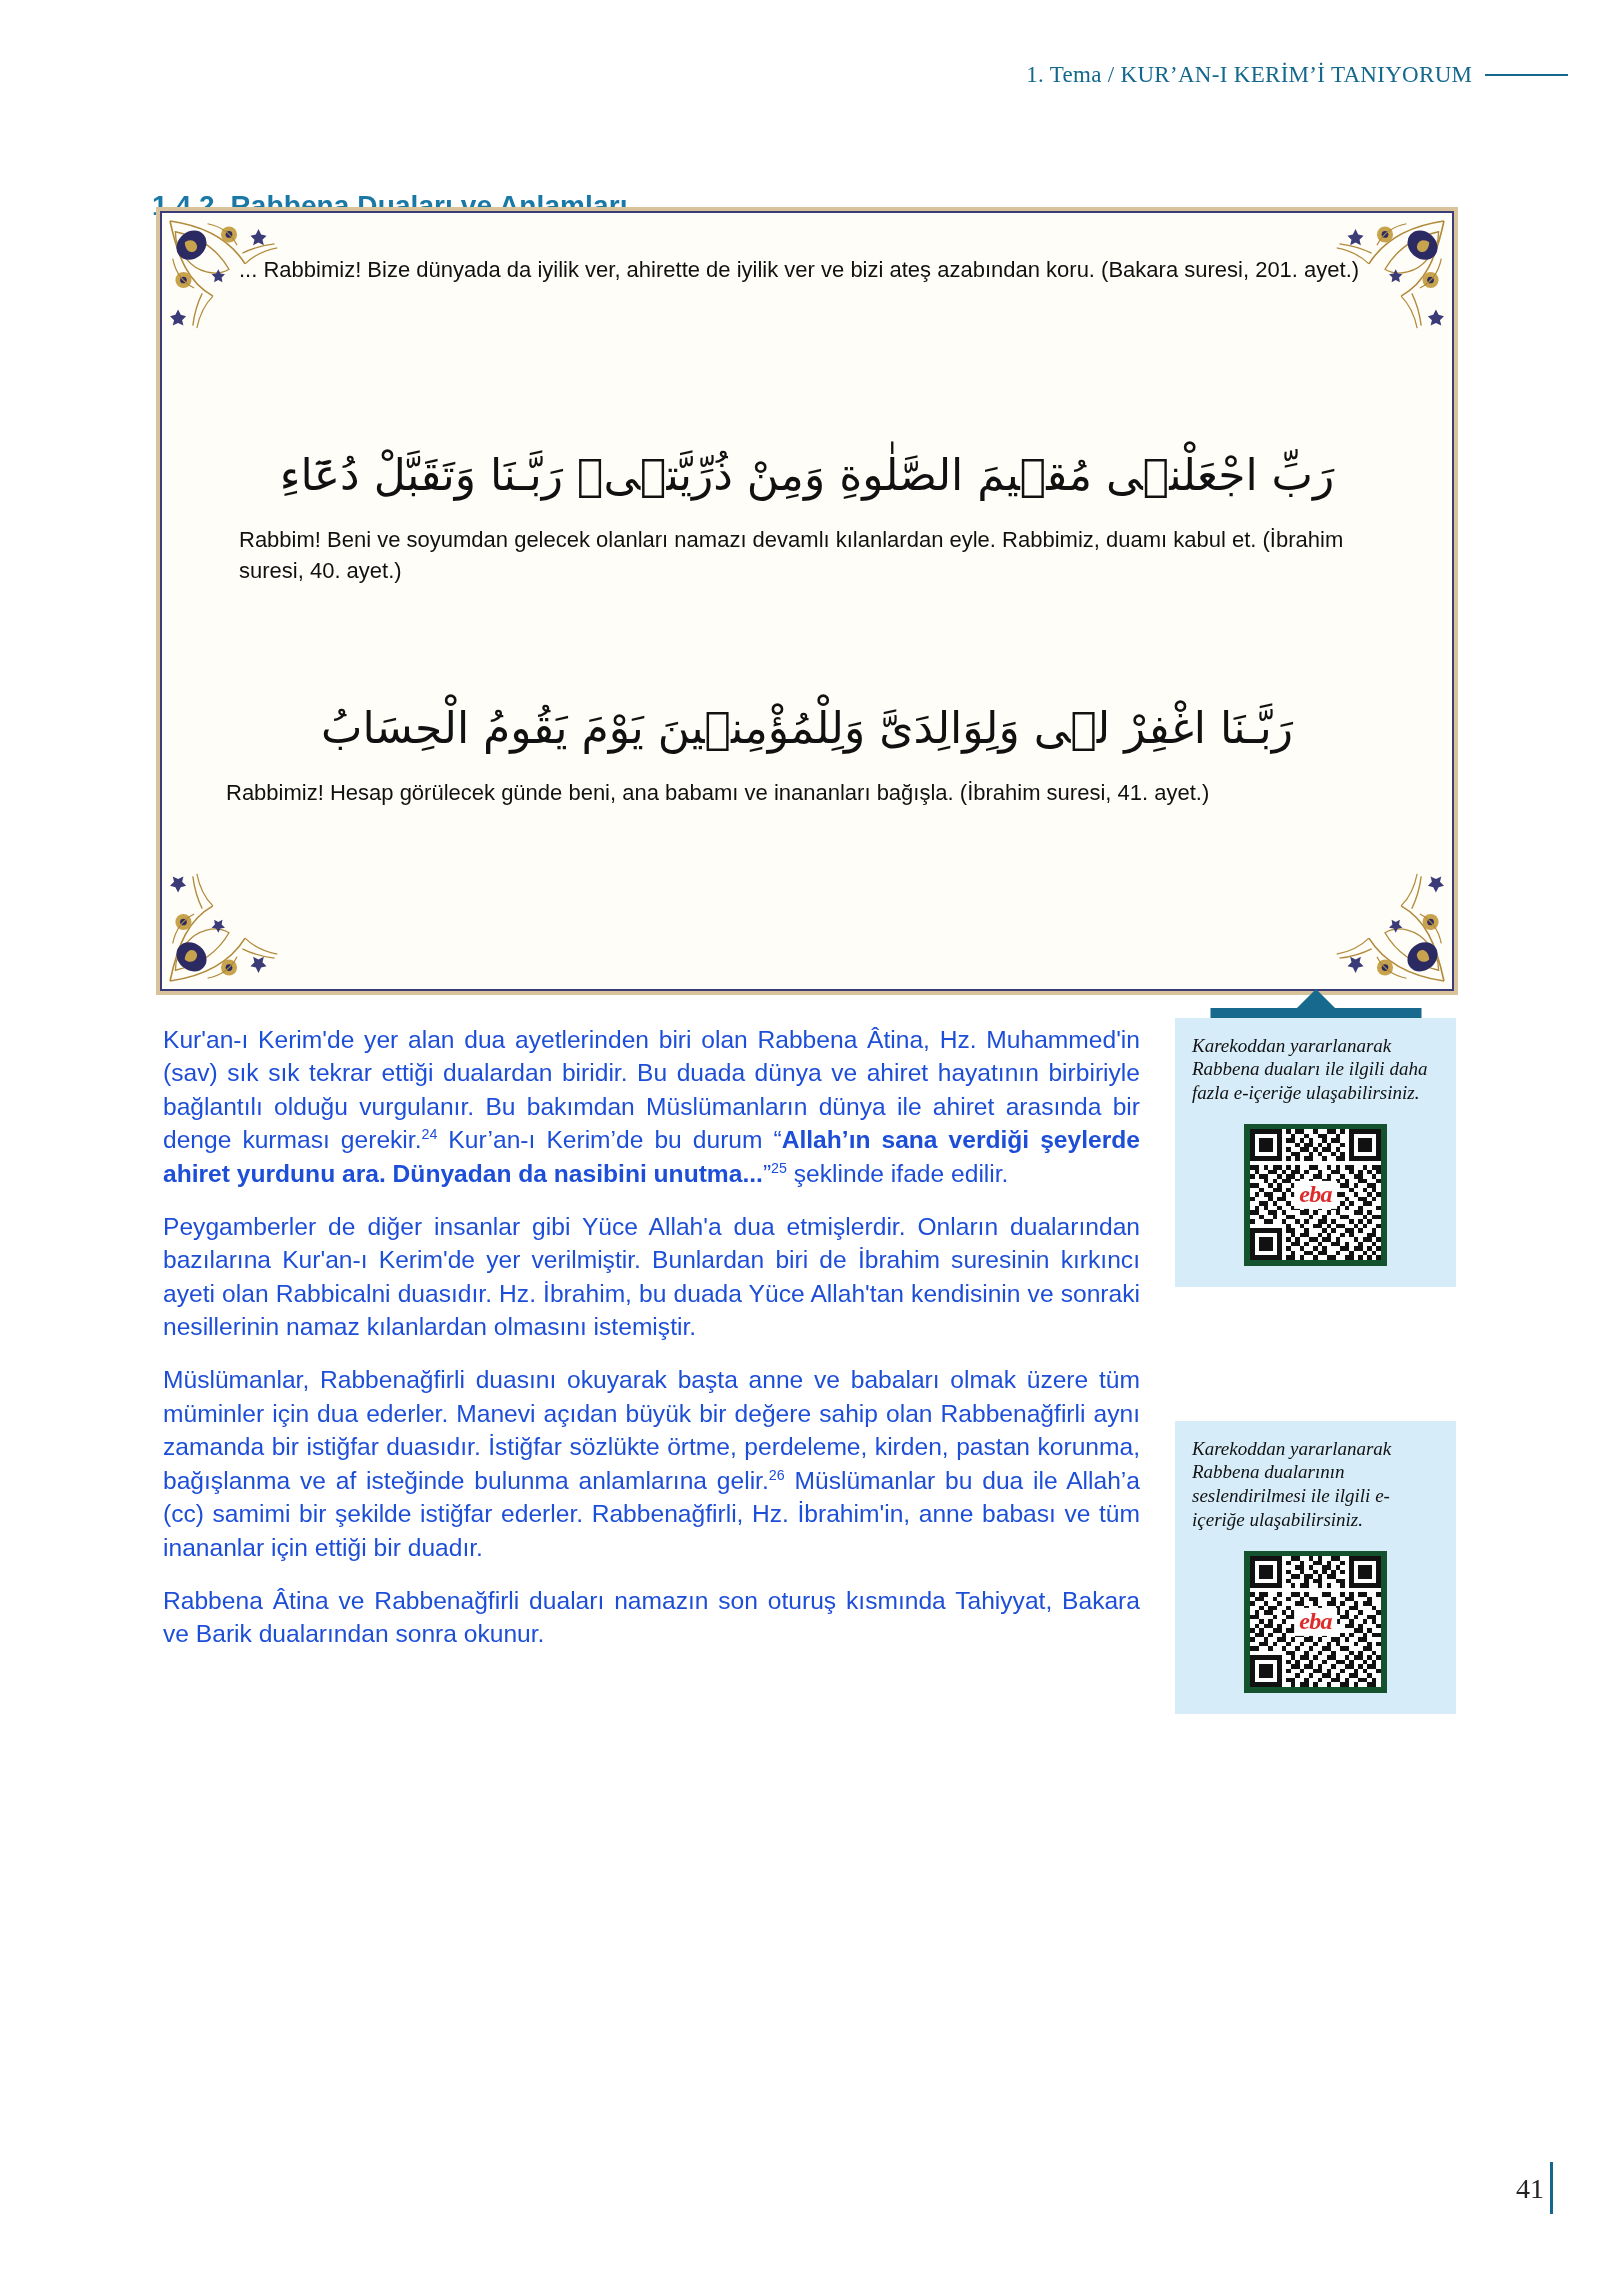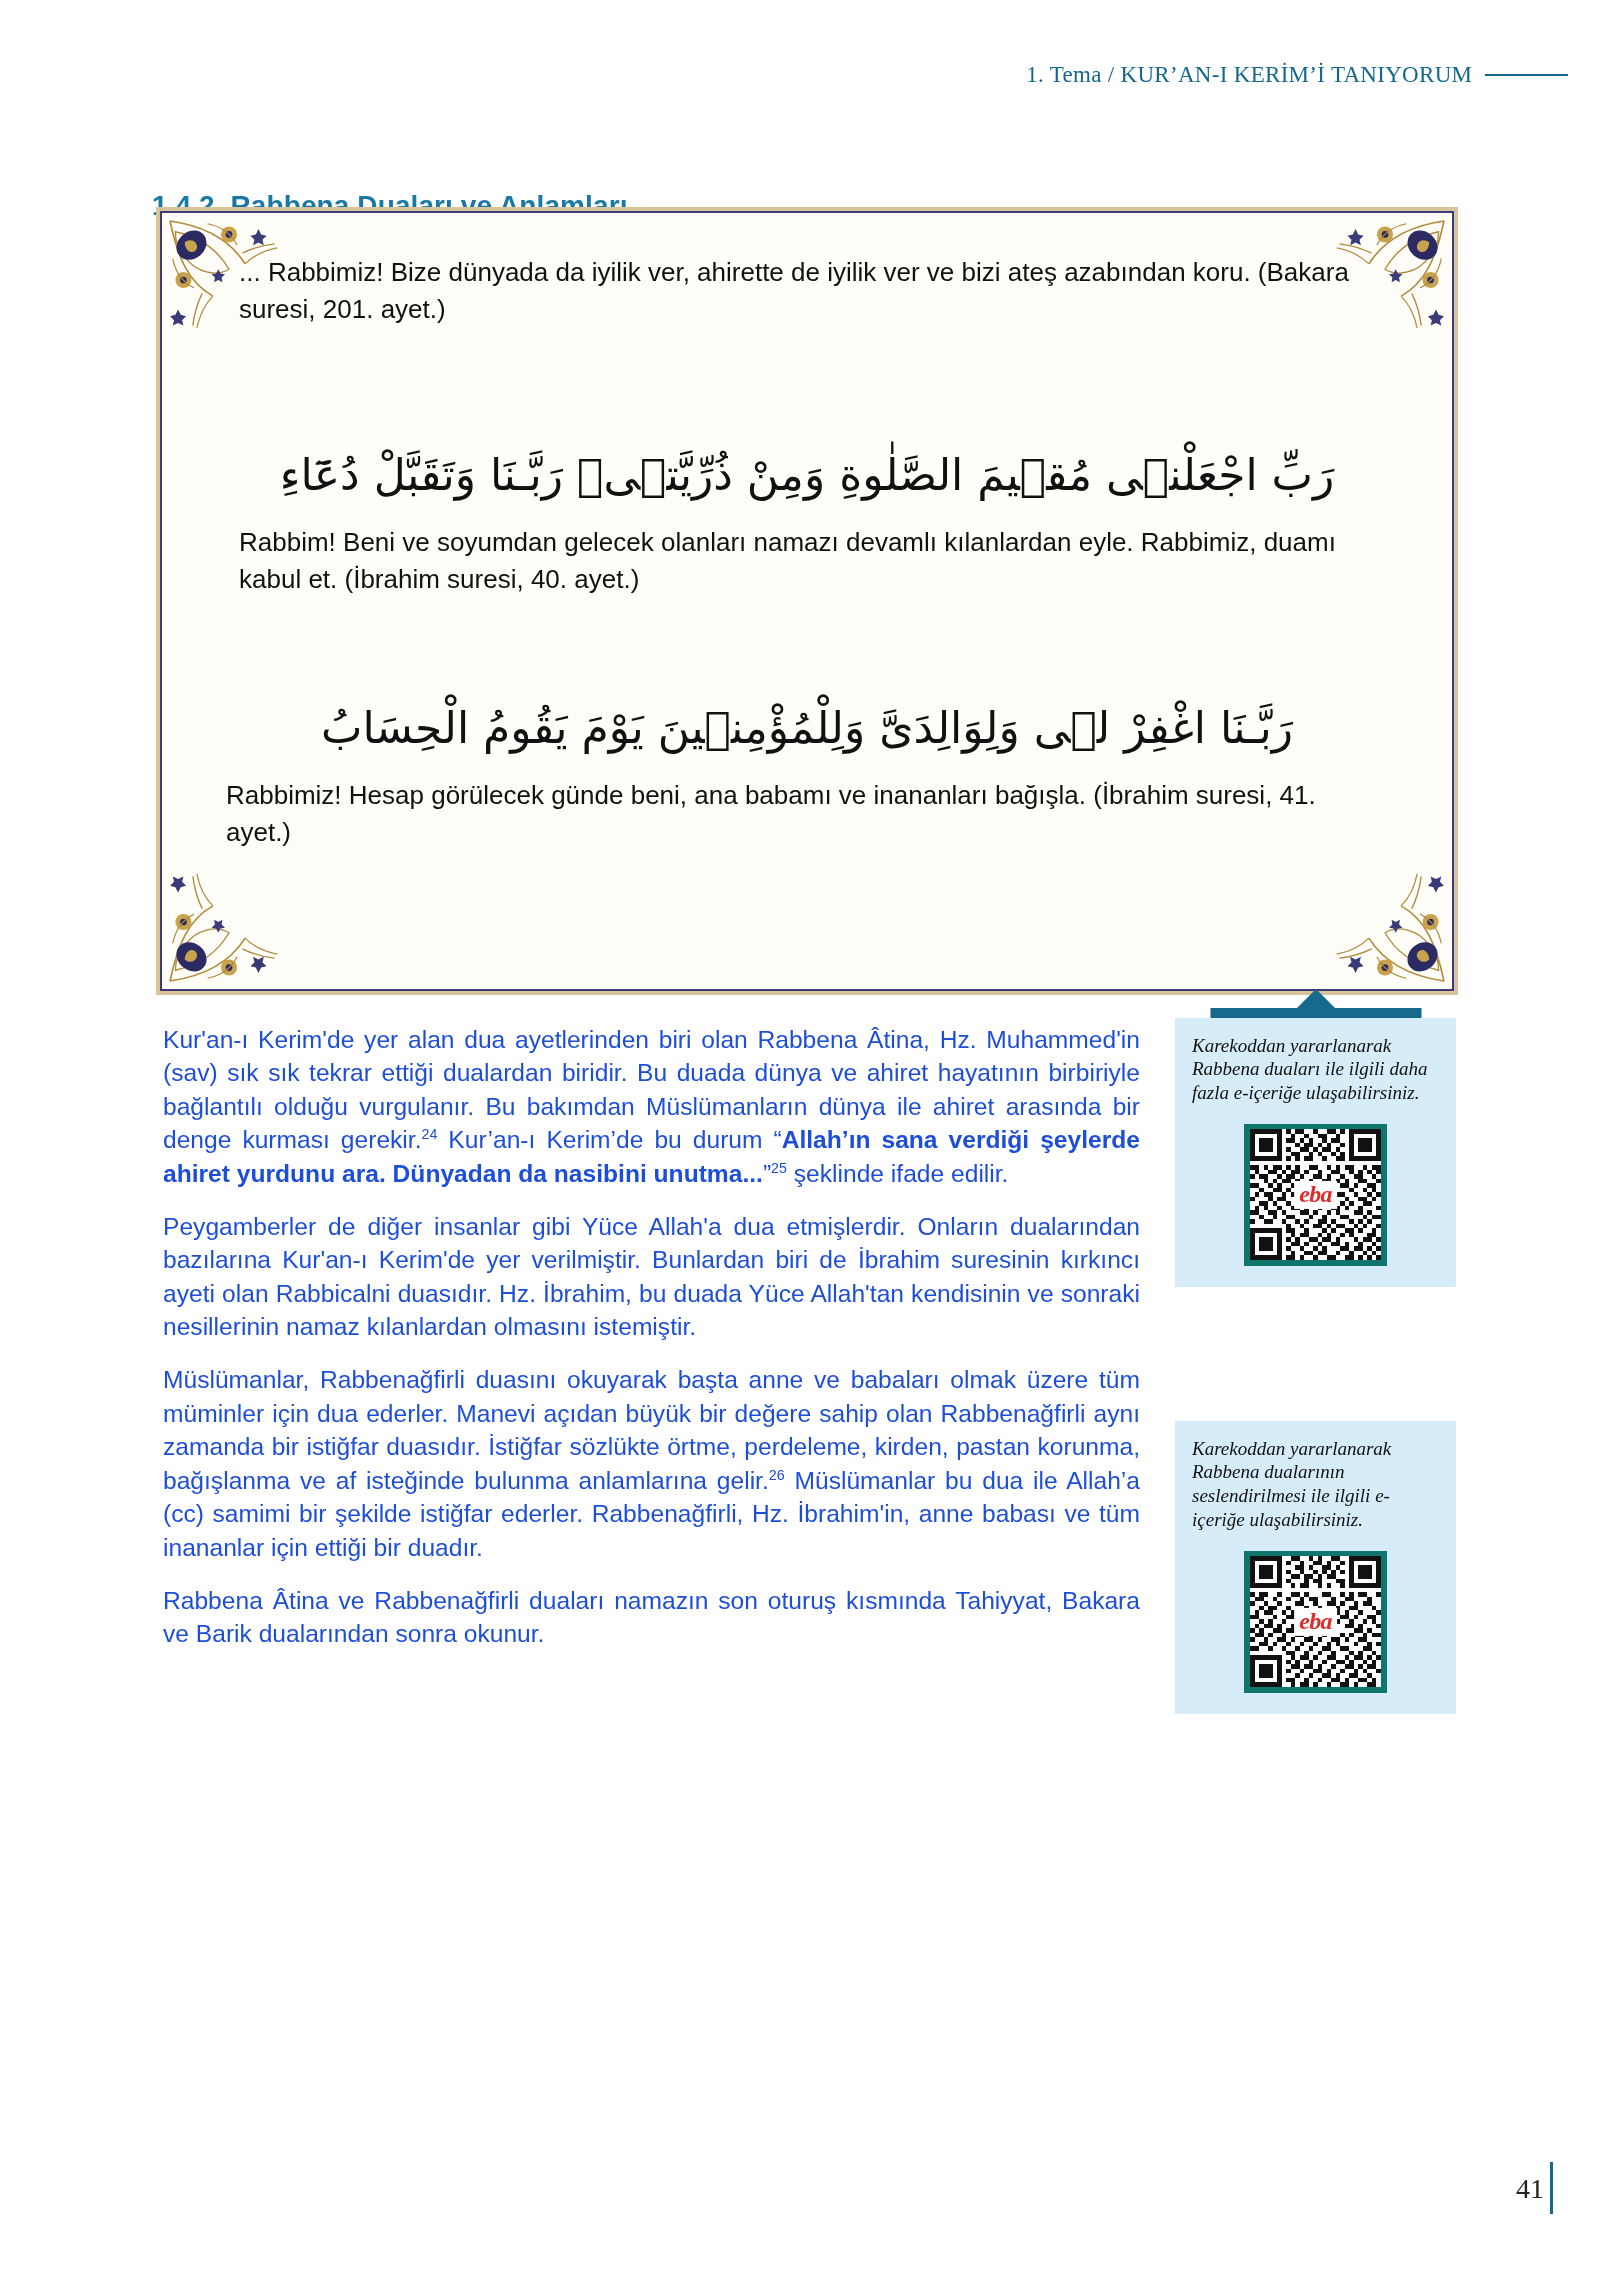--- a/index.html
+++ b/index.html
@@ -53,21 +53,21 @@
   .ayet-block{position:absolute;left:0;right:0;}
   .arabic{
     direction:rtl;text-align:center;
     font-family:"DejaVu Sans", sans-serif;
     font-size:44px;line-height:1.35;
     color:#111;
     padding:0 67px;
     white-space:nowrap;
   }
   .meal{
-    font-size:26px;line-height:1.42;
+    font-size:22px;line-height:1.42;
     color:#111;
     padding:0 67px;
     text-align:left;
   }
   .b1{top:28px;}
   .b1 .meal{margin-top:12.7px;padding-left:77px;}
   .b2{top:232px;}
   .b2 .meal{margin-top:19.7px;padding-left:77px;}
   .b3{top:485px;}
   .b3 .meal{margin-top:19.7px;padding-left:64px;}
@@ -114,21 +114,21 @@
   .tip-text{
     font-family:"Liberation Serif", serif;
     font-style:italic;
     font-size:19px;line-height:1.26;
     color:#111;
     text-align:left;
   }
   .qr-wrap{
     margin:18.3px auto 2.8px auto;
     width:131px;height:131px;
-    background:#0f766e;
+    background:#14532d;
     position:relative;
     padding:5.6px;
     box-sizing:content-box;
   }
   .qr-wrap svg{display:block;width:131px;height:131px;}
   .eba{
     position:absolute;left:50%;top:50%;
     transform:translate(-50%,-50%);
     font-family:"Liberation Serif", serif;
     font-style:italic;font-weight:bold;

